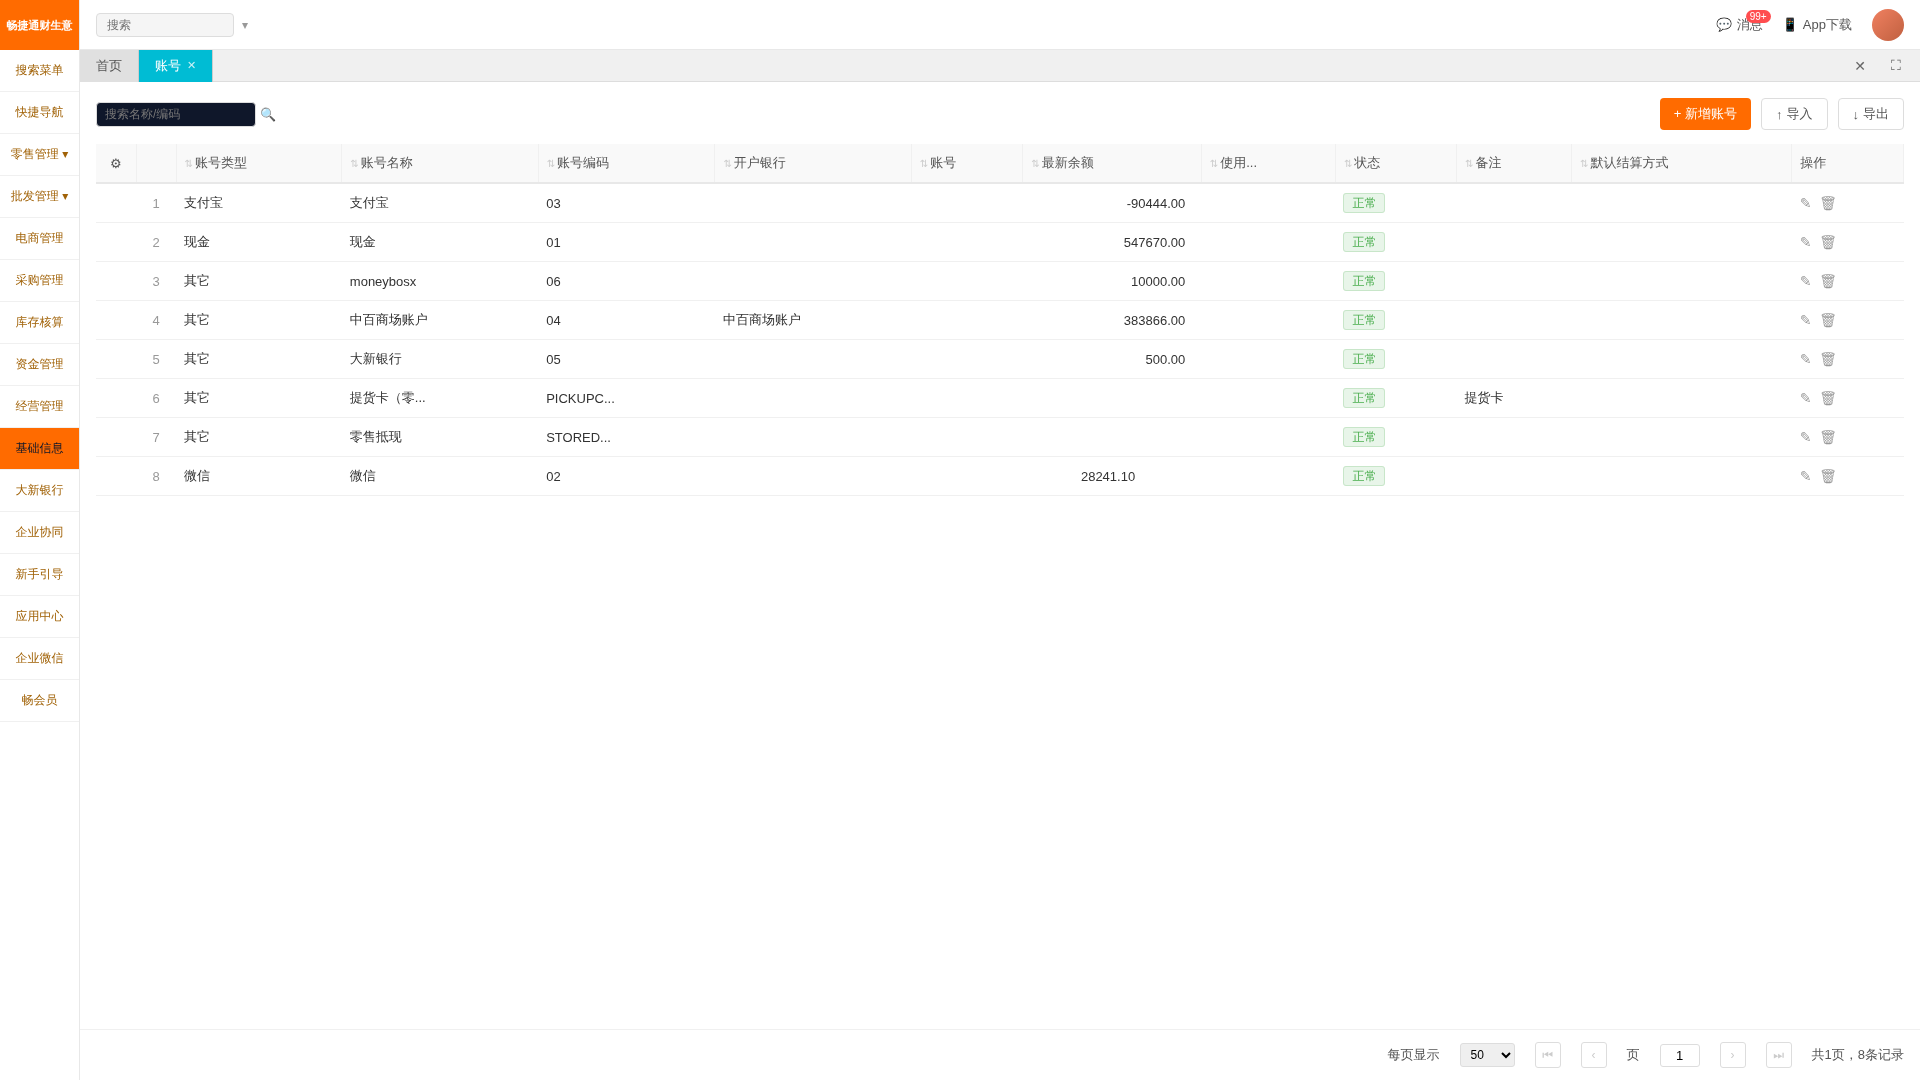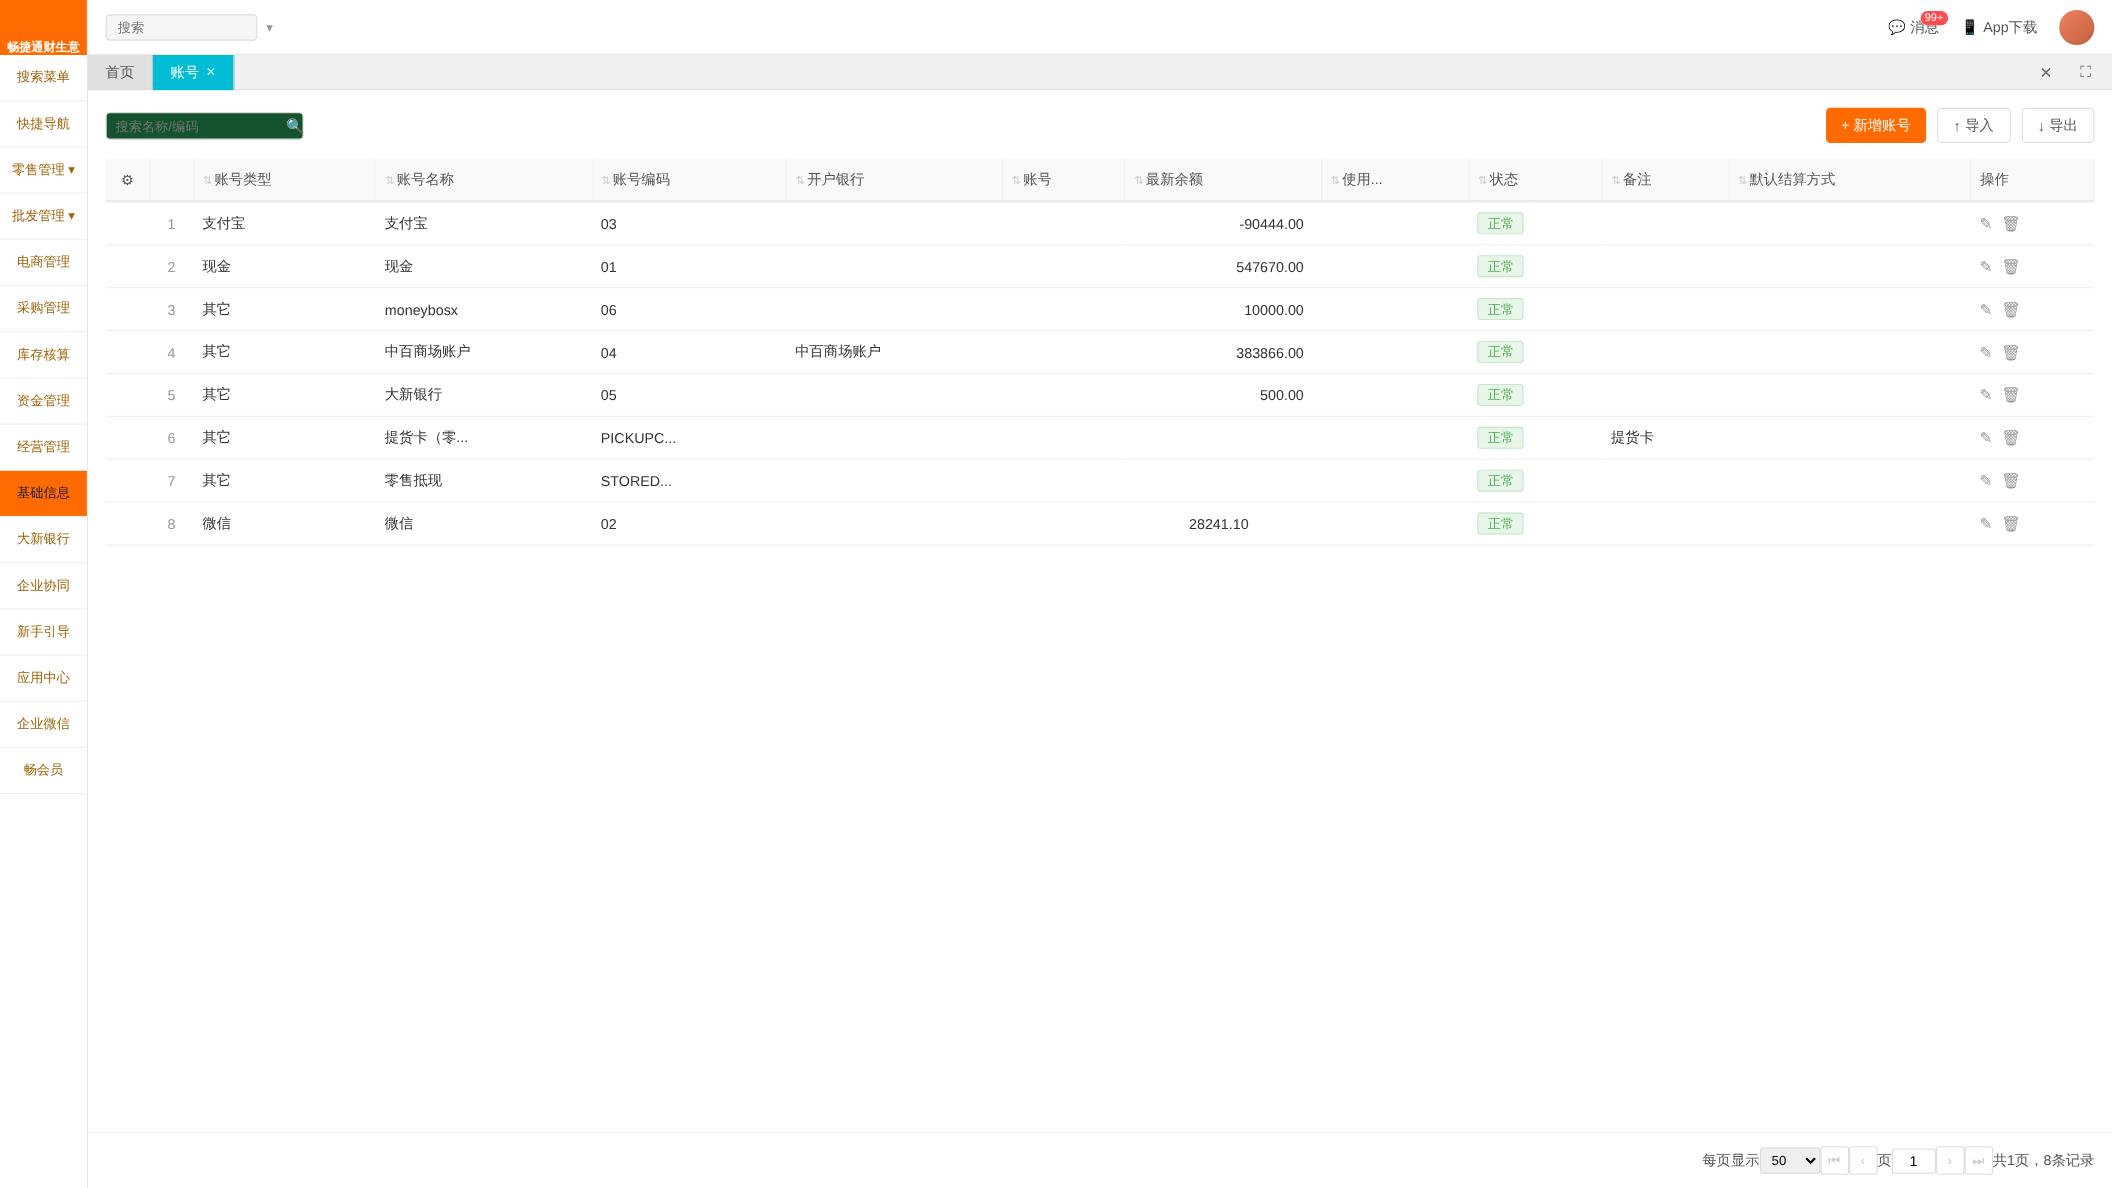--- a/index.html
+++ b/index.html
@@ -11,21 +11,21 @@
       background: #fff;
       display: flex;
       flex-direction: column;
       border-right: 1px solid #e8e8e8;
       flex-shrink: 0;
     }
     .sidebar-logo {
       height: 50px;
       background: #ff6b00;
       display: flex;
-      align-items: flex-end;
+      align-items: center;
       justify-content: center;
       color: white;
       font-size: 12px;
       font-weight: bold;
     }
     .sidebar-logo-text { color: white; font-size: 11px; text-align: center; line-height: 1.3; }
     .sidebar-item {
       padding: 12px 5px;
       text-align: center;
       cursor: pointer;
@@ -168,26 +168,26 @@
 
     
     .toolbar {
       display: flex;
       align-items: center;
       margin-bottom: 14px;
       gap: 10px;
     }
     .search-box {
       display: flex;
-      align-items: flex-end;
+      align-items: center;
       border: 1px solid #ddd;
       border-radius: 4px;
       padding: 4px 8px;
-      width: 180px;
-      background: #14532d;
+      width: 160px;
+      background: #0f172a;
     }
     .search-box input {
       border: none;
       outline: none;
       font-size: 12px;
       color: #999;
       flex: 1;
       background: transparent;
     }
     .search-icon { color: #ccc; font-size: 13px; }
@@ -260,21 +260,21 @@
     .col-num { width: 40px; text-align: center; }
 
     
     .pagination {
       display: flex;
       align-items: center;
       justify-content: flex-end;
       padding: 12px 16px;
       border-top: 1px solid #f0f0f0;
       background: white;
-      gap: 0;
+      gap: 20px;
       font-size: 13px;
       color: #555;
     }
     .page-size-select {
       border: 1px solid #ddd;
       border-radius: 3px;
       padding: 3px 6px;
       font-size: 12px;
       cursor: pointer;
     }

